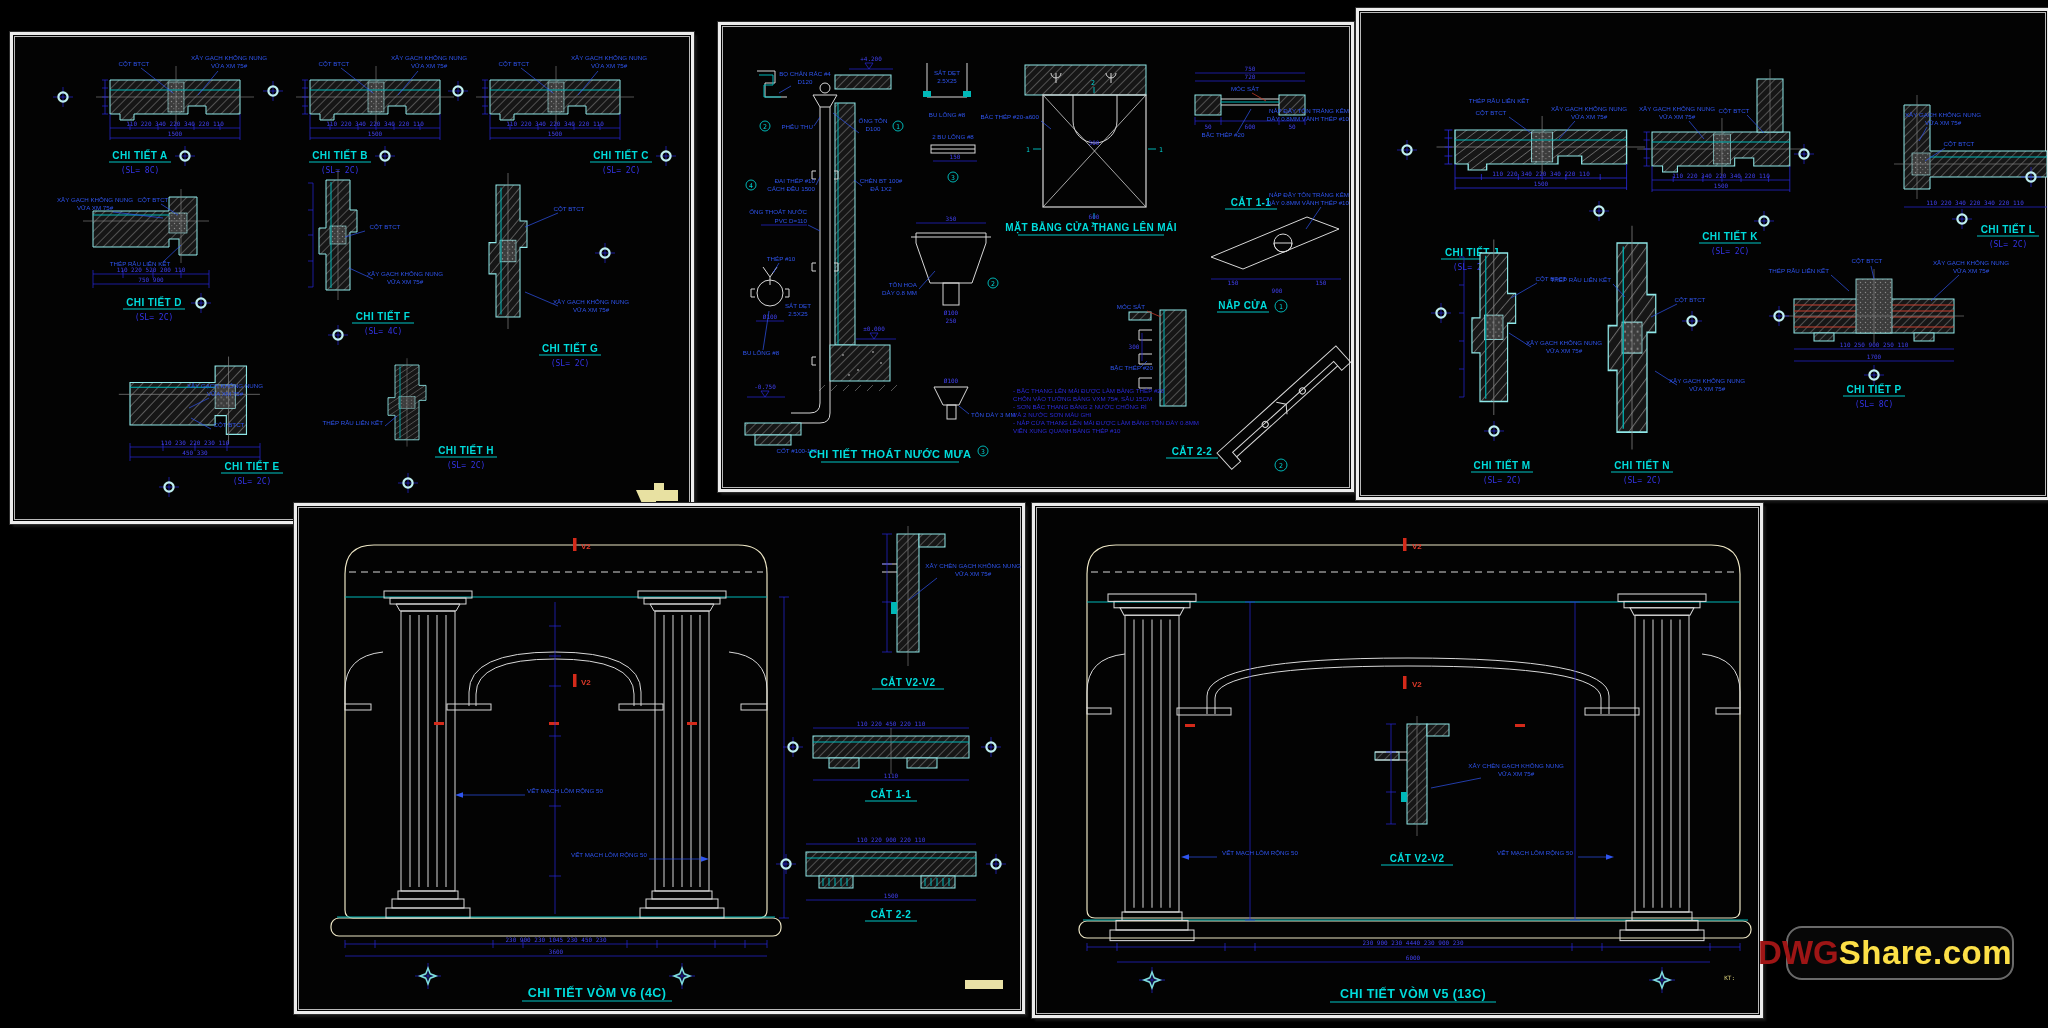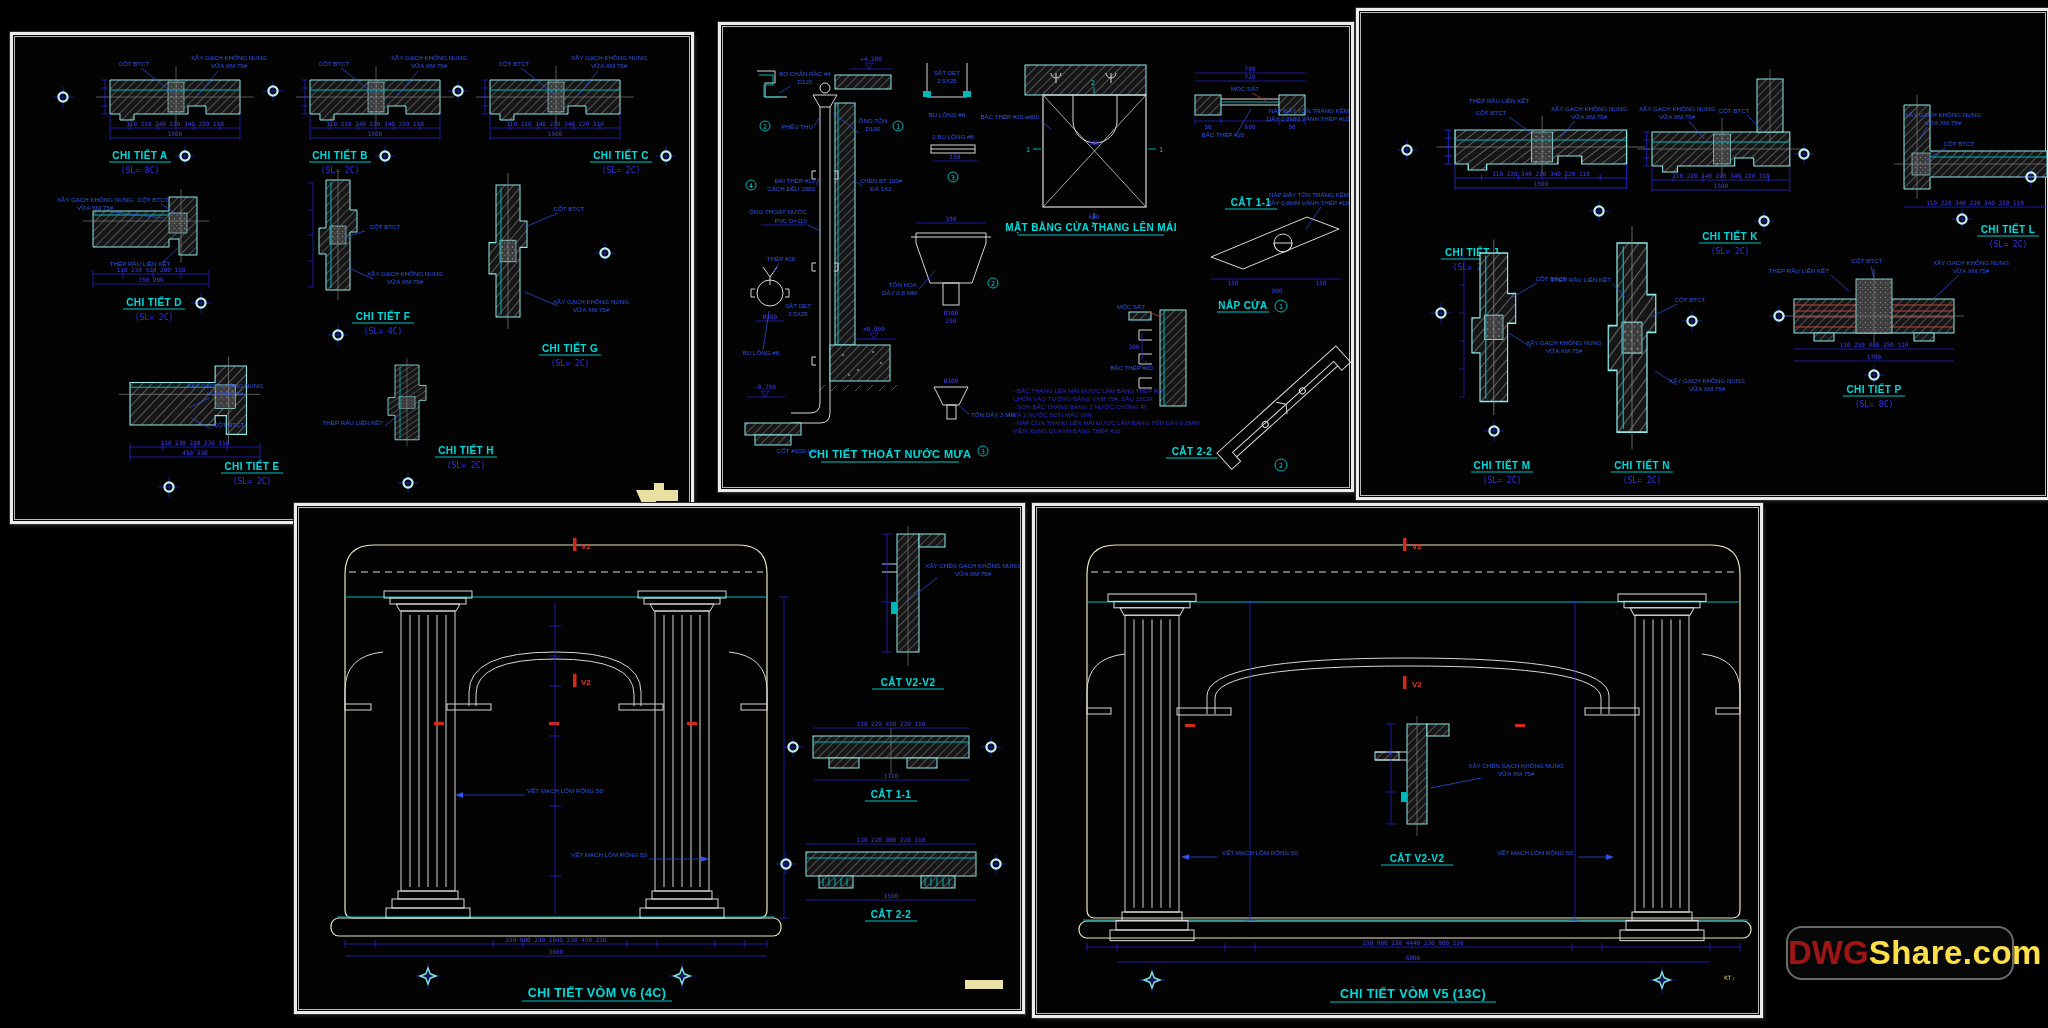--- a/index.html
+++ b/index.html
@@ -24,21 +24,21 @@
   .ld{stroke:#2f55f0;stroke-width:.7;fill:none;}
   .dl{stroke:#2a2ae0;stroke-width:.7;fill:none;}
   .co{stroke:#8fe8e8;stroke-width:1;fill:url(#hb);}
   .wl{stroke:#d8d8d8;stroke-width:1;fill:none;}
   .tl{stroke:#00b8b8;stroke-width:1;fill:none;}
   .ax{stroke:#8a8a8a;stroke-width:.6;fill:none;}
   .yl{stroke:#ece5c4;stroke-width:1.2;fill:none;}
   .cnc{stroke:#00c8c8;stroke-width:.9;fill:none;}
   .watermark{position:absolute;left:1786px;top:926px;width:224px;height:50px;
     border:2px solid #6a6a6a;border-radius:16px;background:rgba(12,12,12,.55);
-    display:flex;align-items:center;justify-content:flex-start;
+    display:flex;align-items:center;justify-content:flex-end;
     font-family:"Liberation Sans",sans-serif;font-weight:bold;font-size:33px;}
   .wm-red{color:#9e1515;}
   .wm-gray{color:#fde047;letter-spacing:.5px;}
 </style>
 </head>
 <body>
 
 <div class="canvas">
 
   <div class="panel" style="left:10px;top:8px;width:678px;height:486px;margin-top:24px;">

